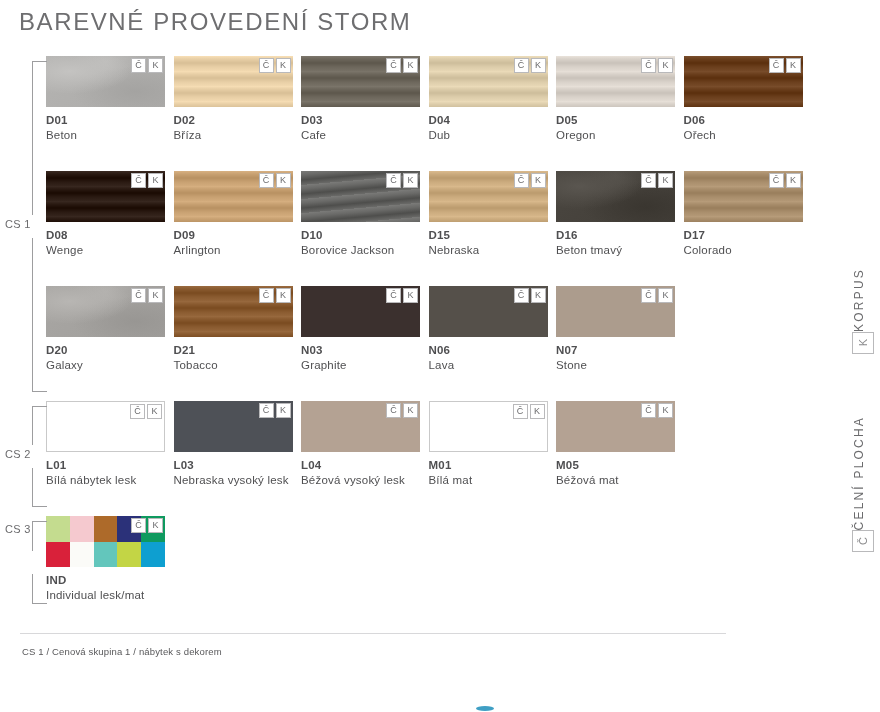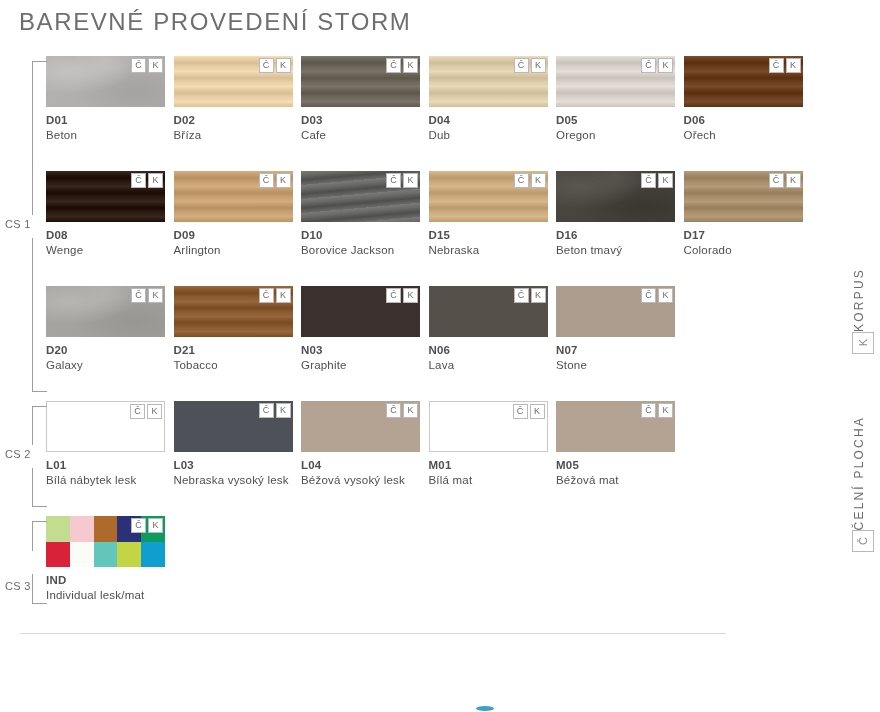--- a/index.html
+++ b/index.html
@@ -358,26 +358,27 @@
     <div class="vtext">ČELNÍ PLOCHA</div>
     <div class="vbadge">
         <span>Č</span>
       </div>
   </div>
 
   <div class="sep"></div>
 
   <div class="footer">
     <div id="foot-lines">
+        <div class="foot-line">CS 1 / Cenová skupina 1 / nábytek s dekorem</div>
       </div>
   </div>
 
   <div class="bottom-mark"></div>
 <div class="cslabel" style="top: 218px;">CS 1</div>
     <div class="bracket top" style="top: 61px; height: 153px;"></div>
     <div class="bracket bot" style="top: 238px; height: 153px;"></div>
     <div class="cslabel" style="top: 448px;">CS 2</div>
     <div class="bracket top" style="top: 406px; height: 38px;"></div>
     <div class="bracket bot" style="top: 468px; height: 38px;"></div>
-    <div class="cslabel" style="top: 580px;">CS 3</div>
+    <div class="cslabel" style="top: 523px;">CS 3</div>
     <div class="bracket top" style="top: 521px; height: 29px;"></div>
     <div class="bracket bot" style="top: 574px; height: 29px;"></div>
   </div>
 
 </body></html>

